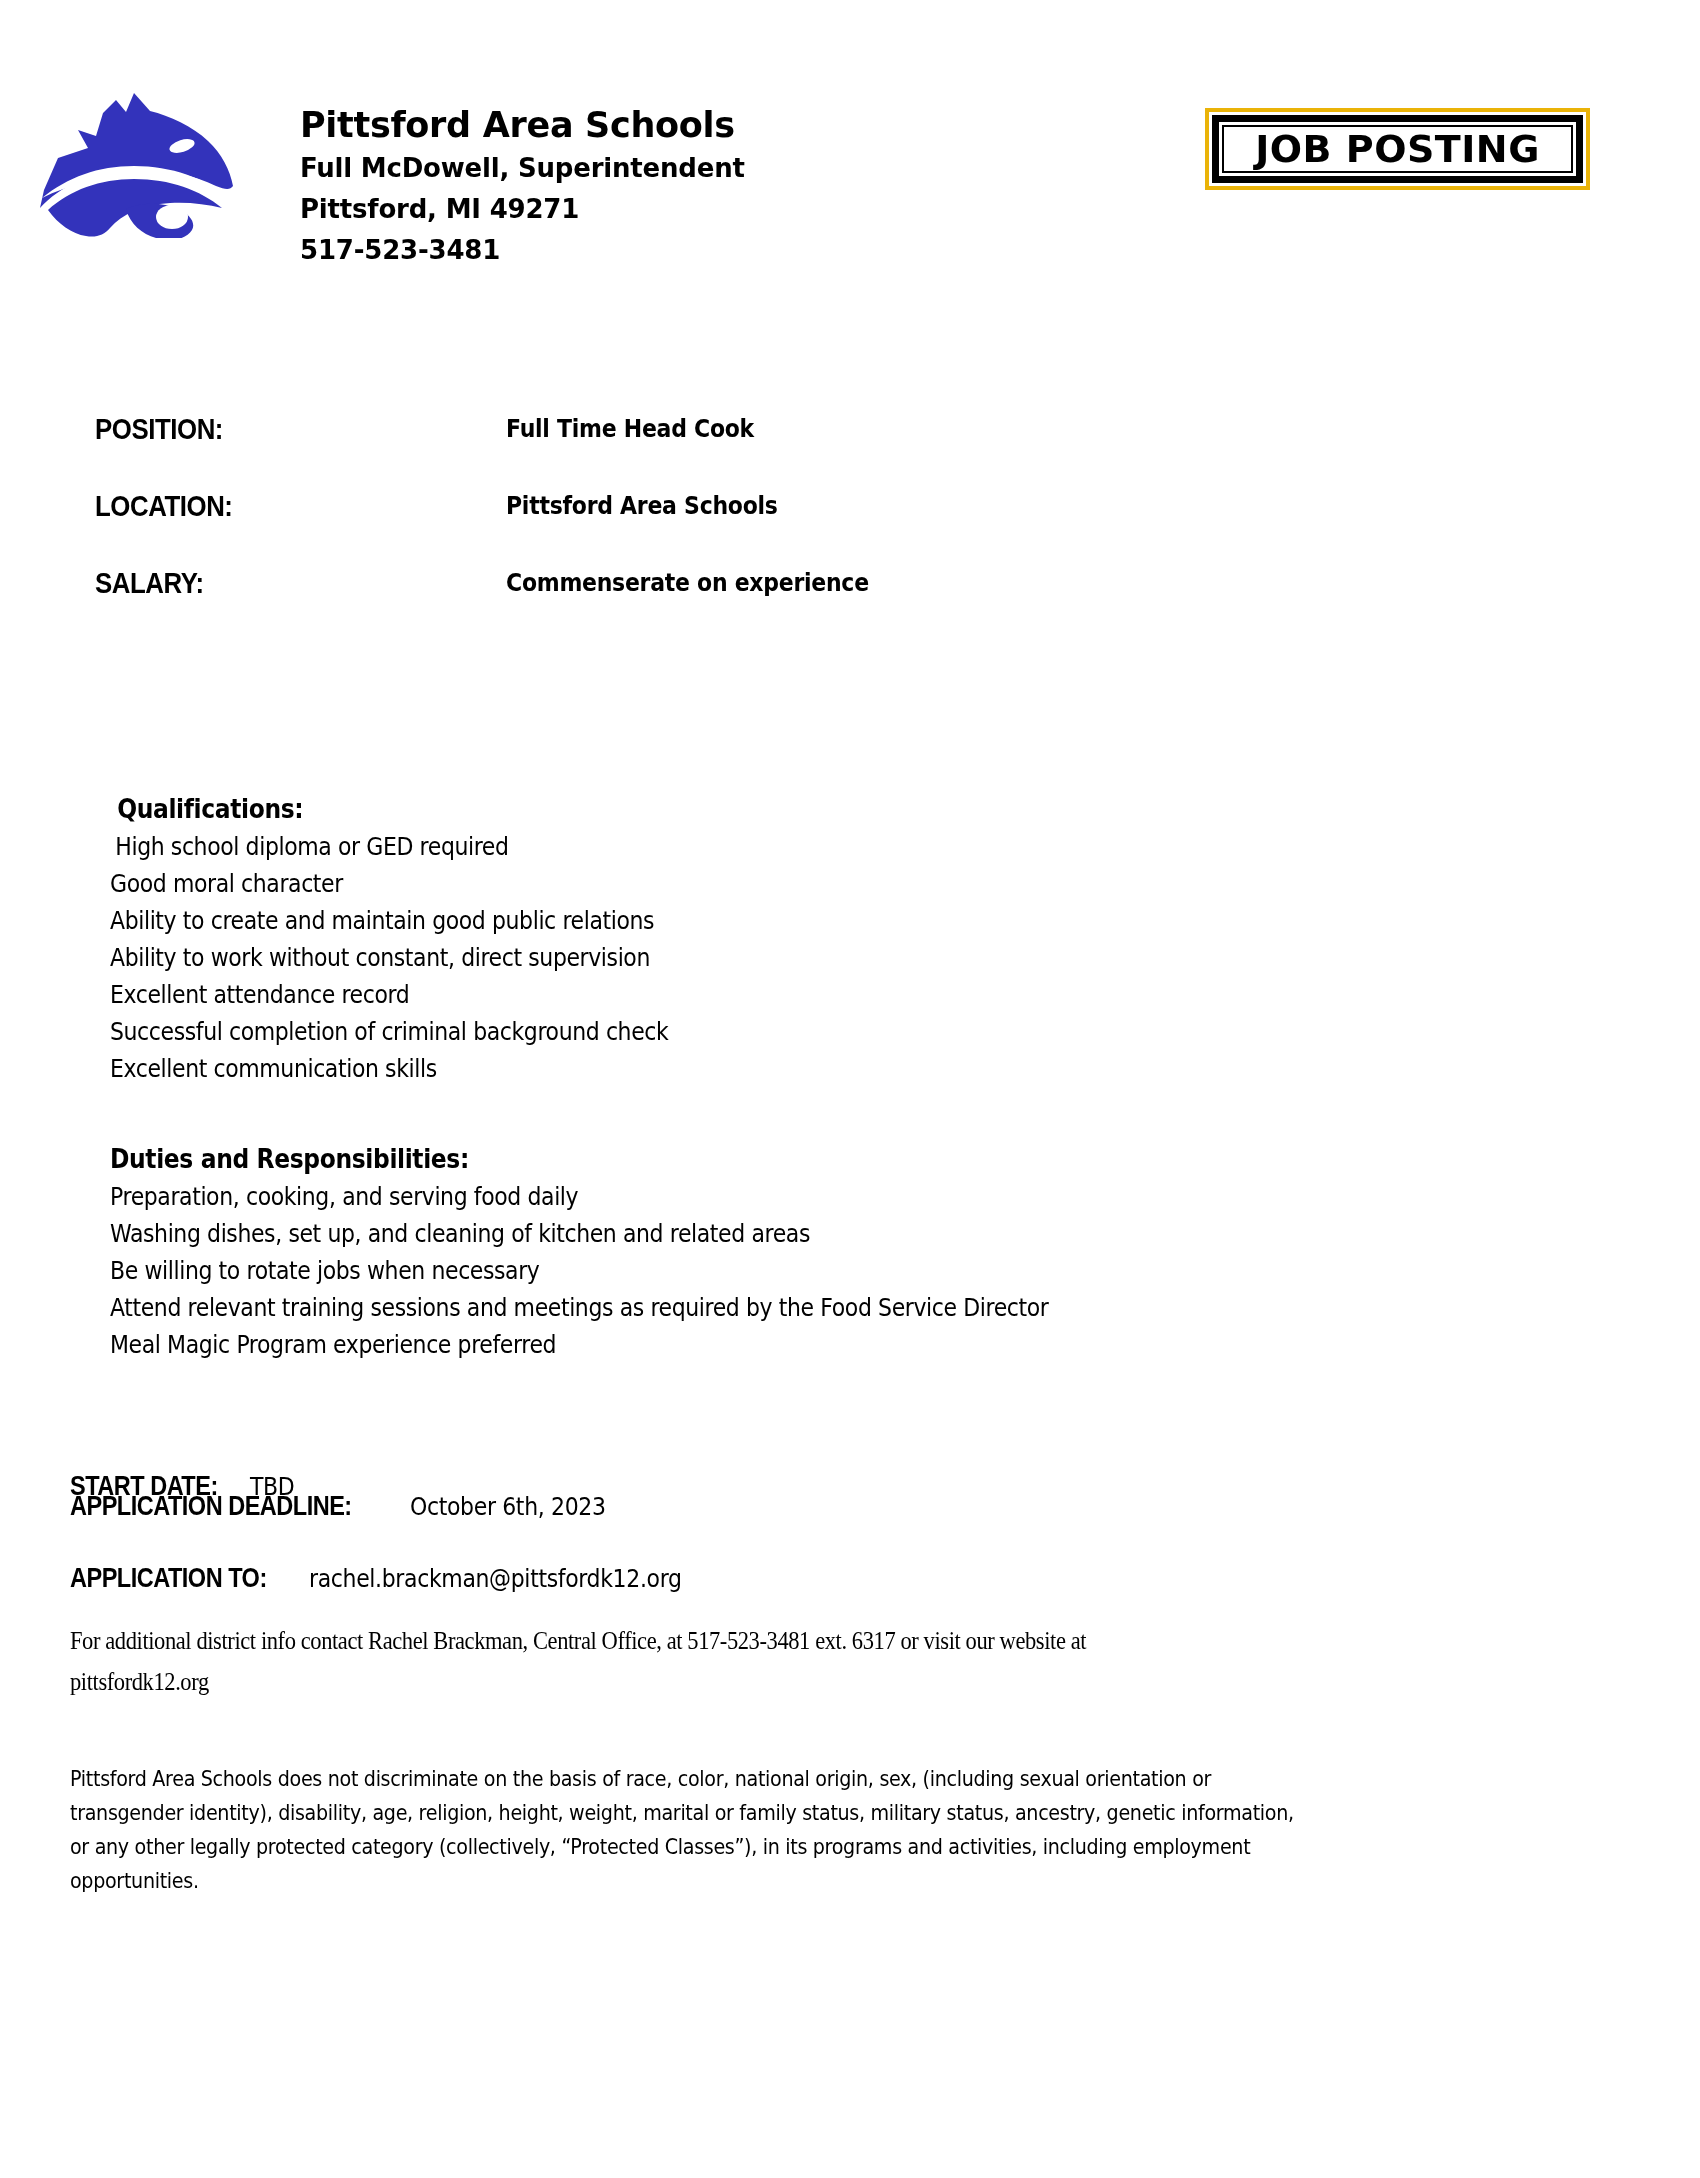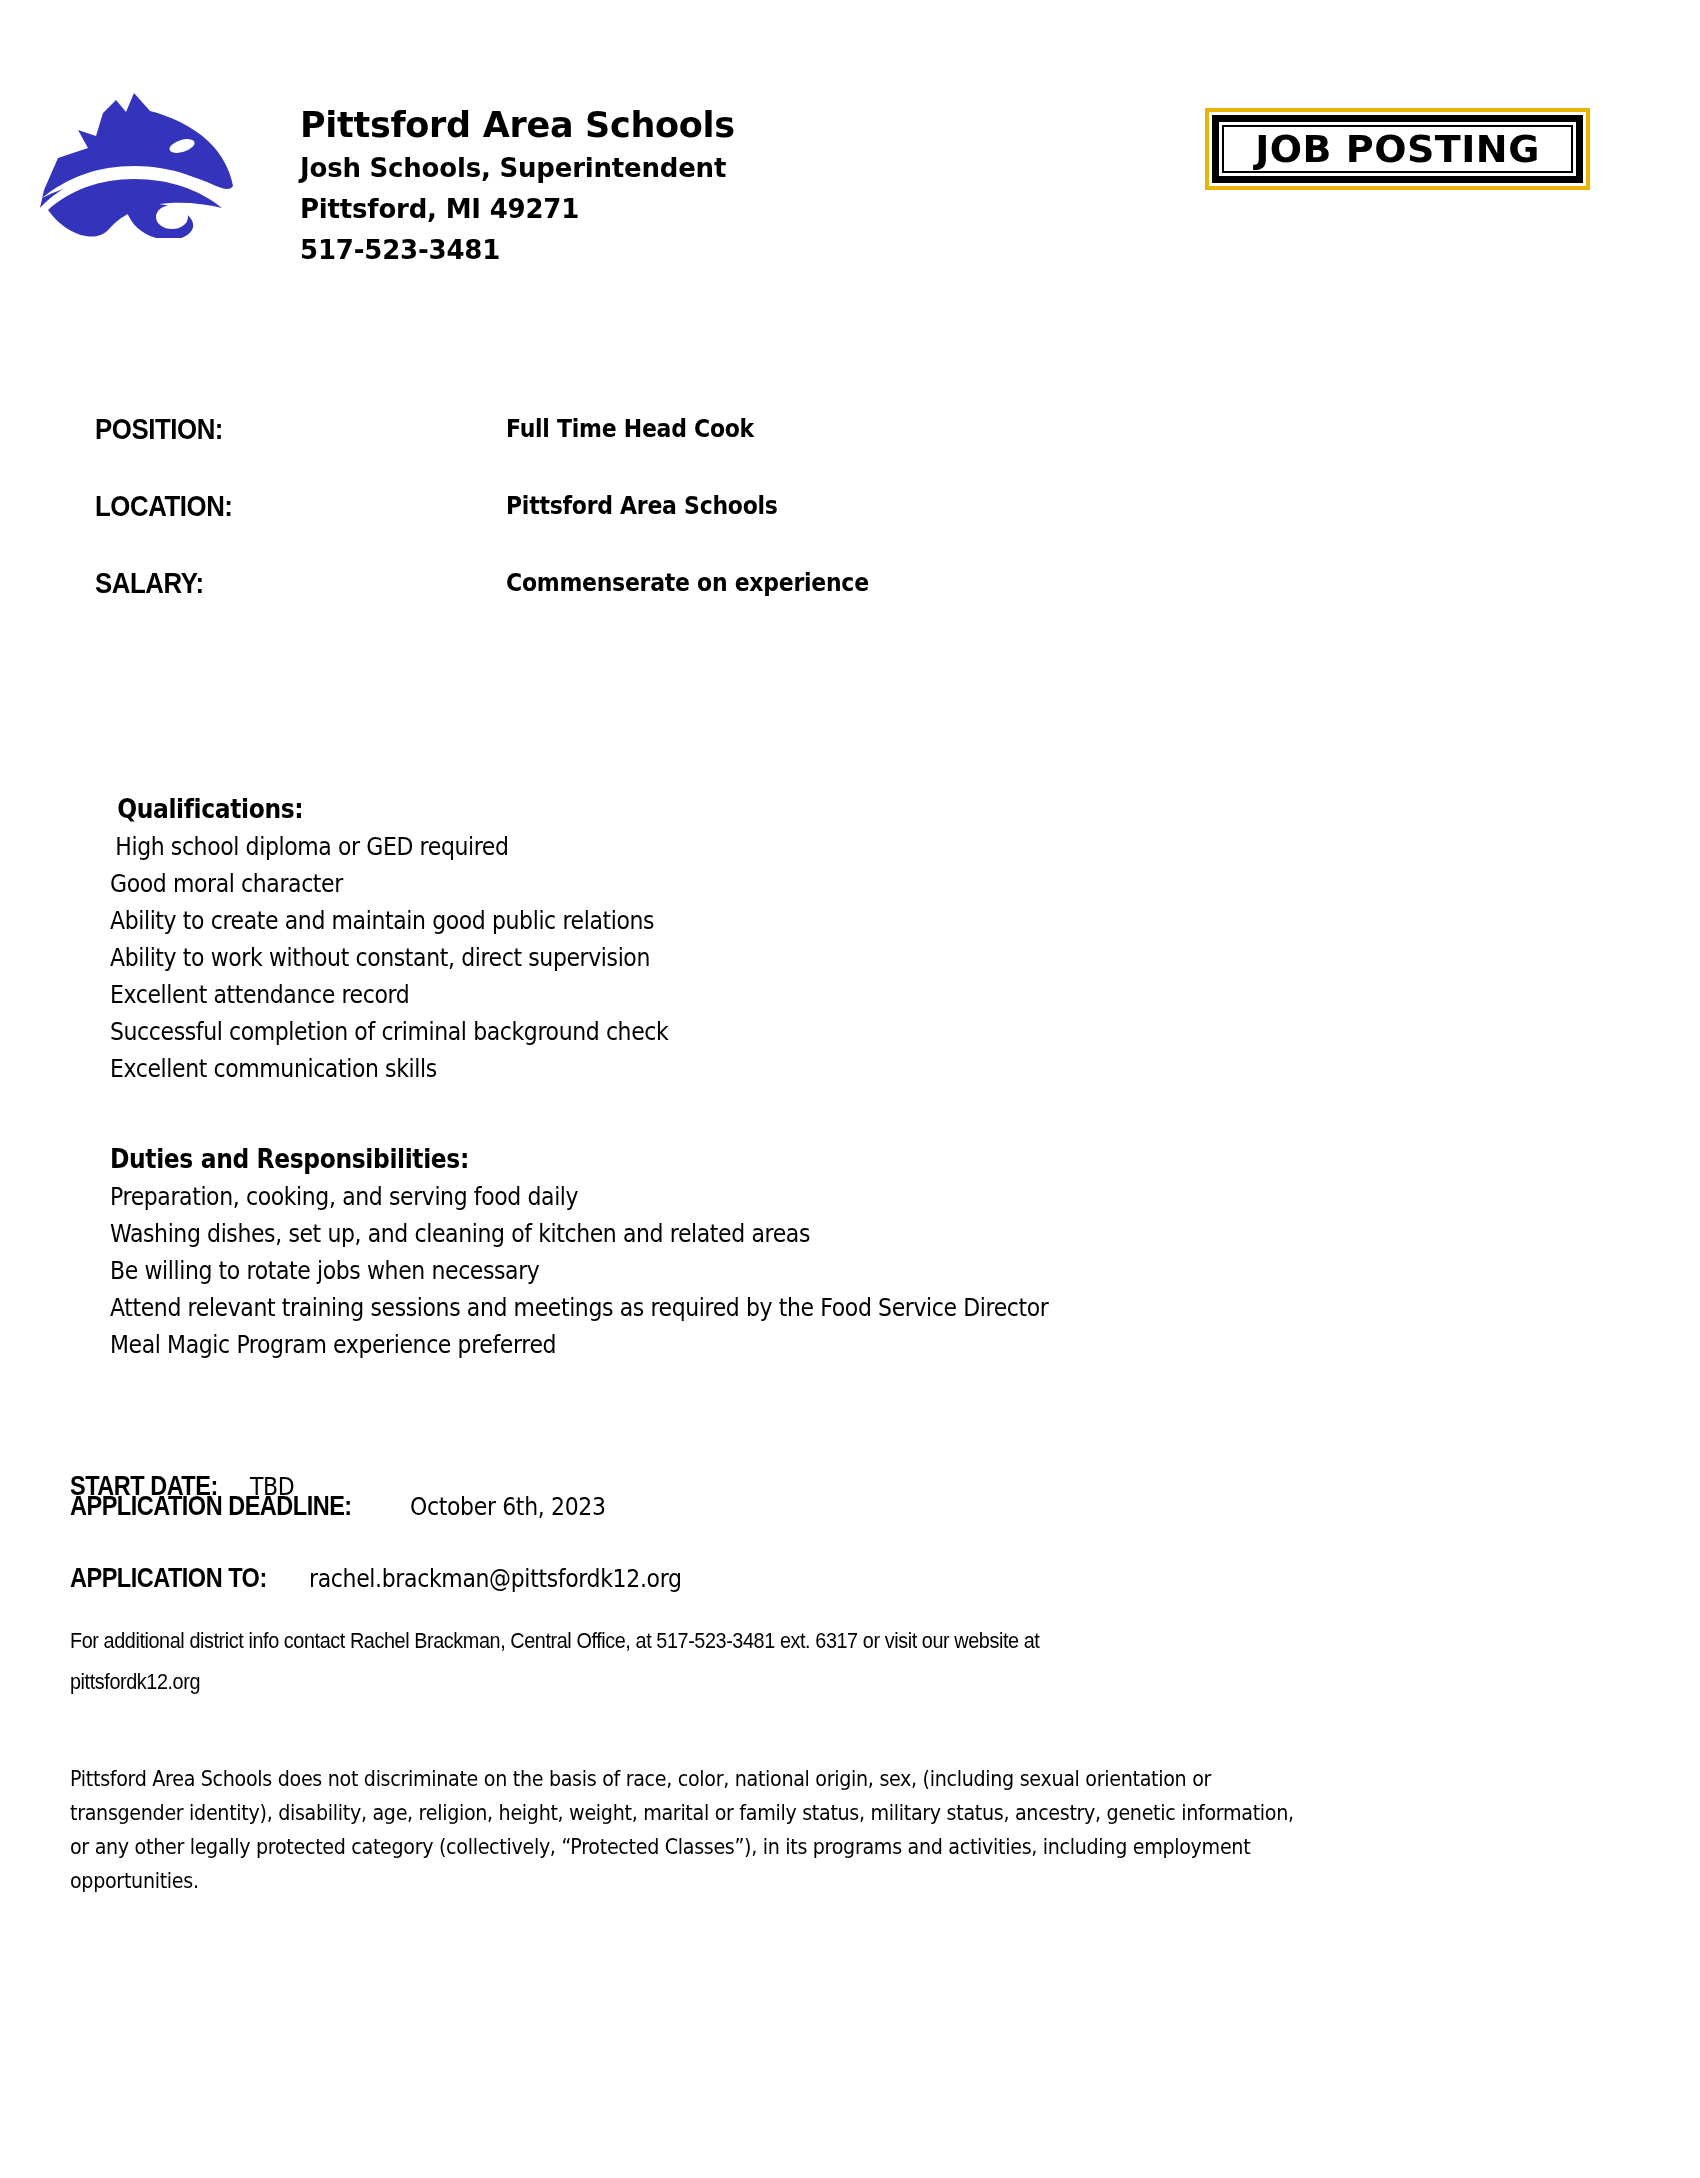--- a/index.html
+++ b/index.html
@@ -199,22 +199,22 @@
   }
   #start-date-row { top: 1470px; }
   #deadline-row  { top: 1490px; }
   #apply-to-row  { top: 1562px; }
 
   .contact-para {
     position: absolute;
     left: 70px;
     top: 1620px;
     width: 1480px;
-    font-family: Liberation Sans, sans-serif;
-    font-size: 22px;
+    font-family: Liberation Serif, serif;
+    font-size: 25px;
     line-height: 41px;
     letter-spacing: -0.45px;
   }
   .contact-para div {
     transform: scaleX(0.9);
     transform-origin: left top;
     white-space: nowrap;
   }
 
   
@@ -270,21 +270,21 @@
                  C172,106 140,99 106,99 C70,99 38,107 12,120 Z" fill="#ffffff"></path>
 
         <ellipse cx="152" cy="68" rx="13" ry="6" transform="rotate(-17 152 68)" fill="#ffffff"></ellipse>
 
         <ellipse cx="142" cy="139" rx="16" ry="12" fill="#ffffff"></ellipse>
       </svg>
     </div>
 
     <div class="district-block">
       <div class="district-name">Pittsford Area Schools</div>
-      <div class="district-line">Josh Schools, Superintendent</div>
+      <div class="district-line">Full McDowell, Superintendent</div>
       <div class="district-line">Pittsford, MI  49271</div>
       <div class="district-line">517-523-3481</div>
     </div>
 
     <div class="posting-box">
       <div class="posting-box-mid">
         <div class="posting-box-inner">
           <span class="posting-label">JOB POSTING</span>
         </div>
       </div>

